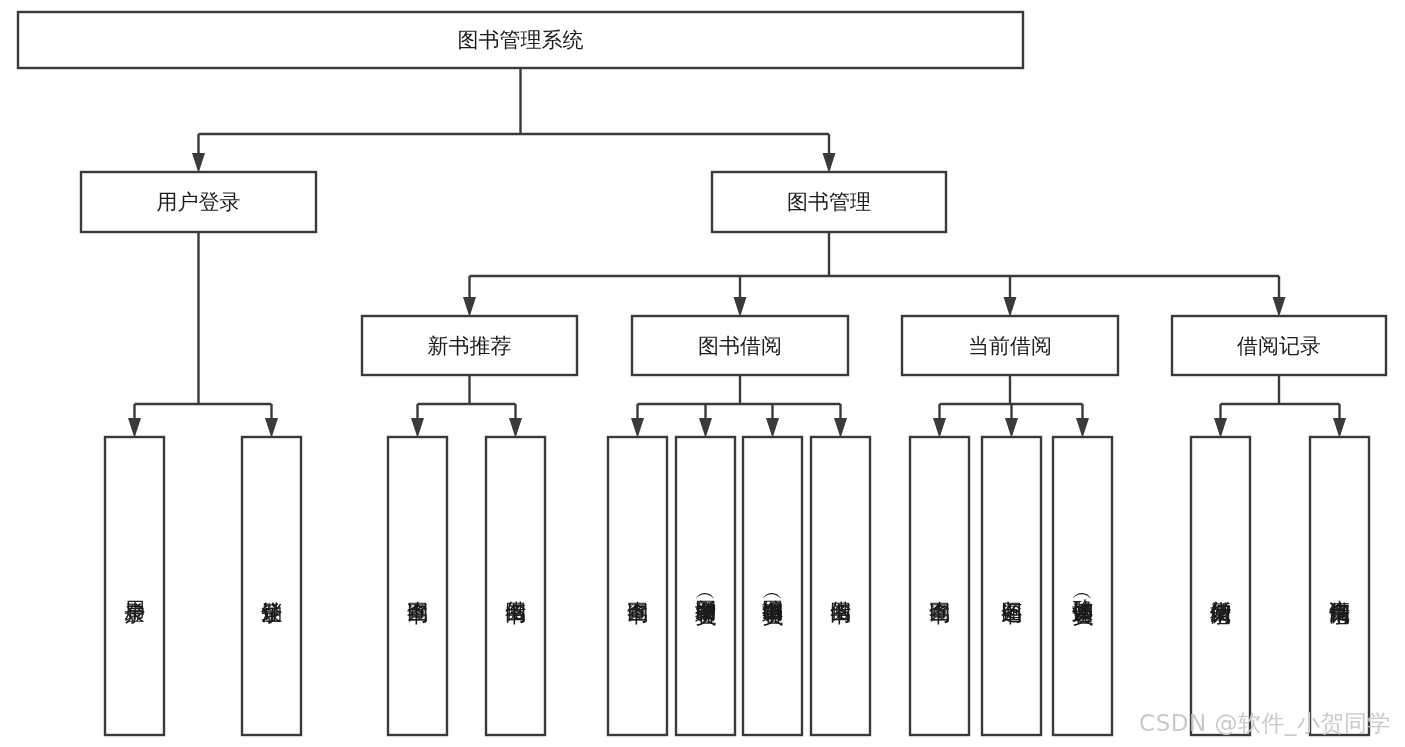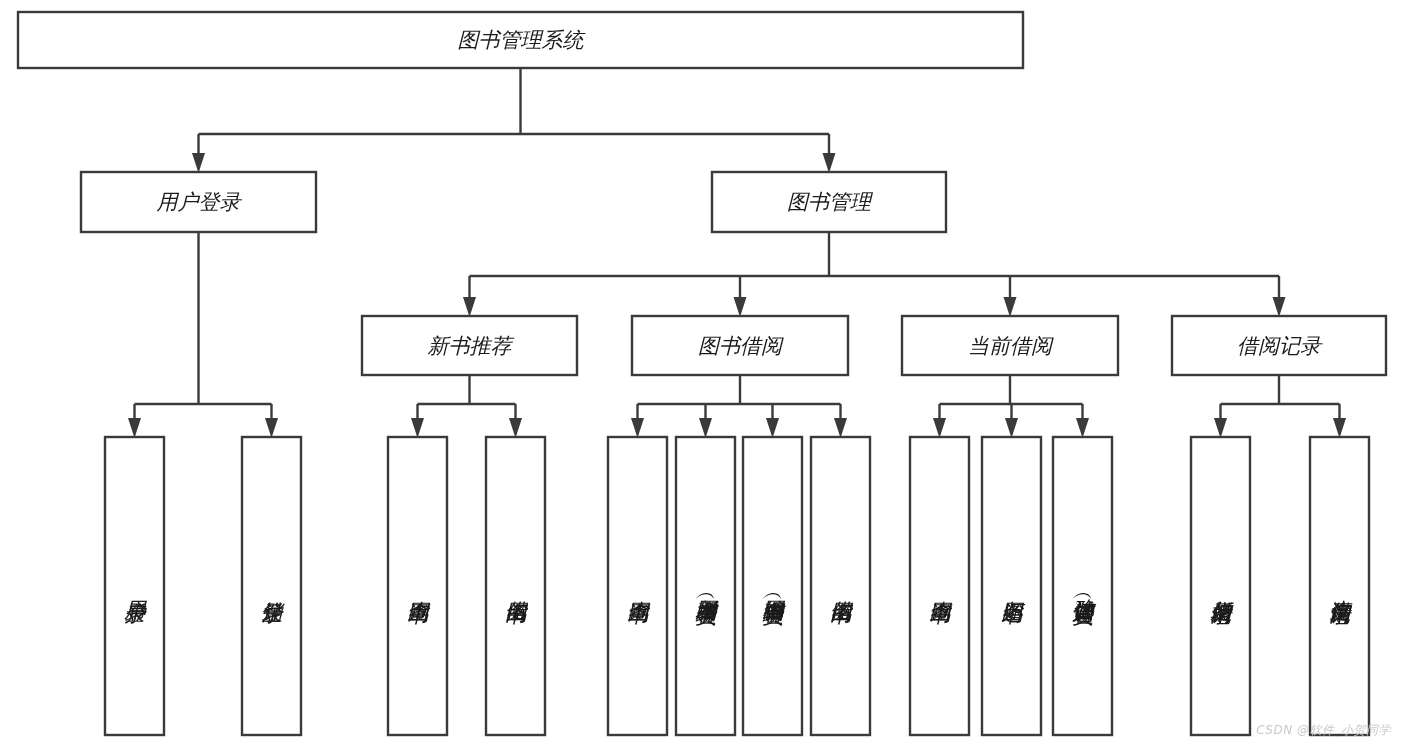--- a/index.html
+++ b/index.html
@@ -12,21 +12,20 @@
     width: 1405px;
     height: 747px;
     overflow: hidden;
     font-family: "DejaVu Sans", "Liberation Sans", sans-serif;
   }
   #diagram-root {
     position: relative;
     width: 1405px;
     height: 747px;
     background: #ffffff;
-    font-style: italic;
   }
   svg.chart-svg {
     display: block;
     width: 1405px;
     height: 747px;
   }
   .node-box {
     fill: #ffffff;
     stroke: #3a3a3a;
     stroke-width: 2.4;
@@ -59,21 +58,21 @@
     letter-spacing: 1px;
     display: flex;
     align-items: center;
     justify-content: center;
     white-space: nowrap;
     pointer-events: none;
   }
   .watermark {
     position: absolute;
     font-family: "DejaVu Sans", "Liberation Sans", sans-serif;
-    font-size: 12px;
+    font-size: 23px;
     color: #c9c9c9;
     white-space: nowrap;
     letter-spacing: 0.5px;
   }
 </style>
 </head>
 <body>
 
 <div id="diagram-root">
   <svg class="chart-svg" id="chart-svg" viewBox="0 0 1405 747" xmlns="http://www.w3.org/2000/svg">

